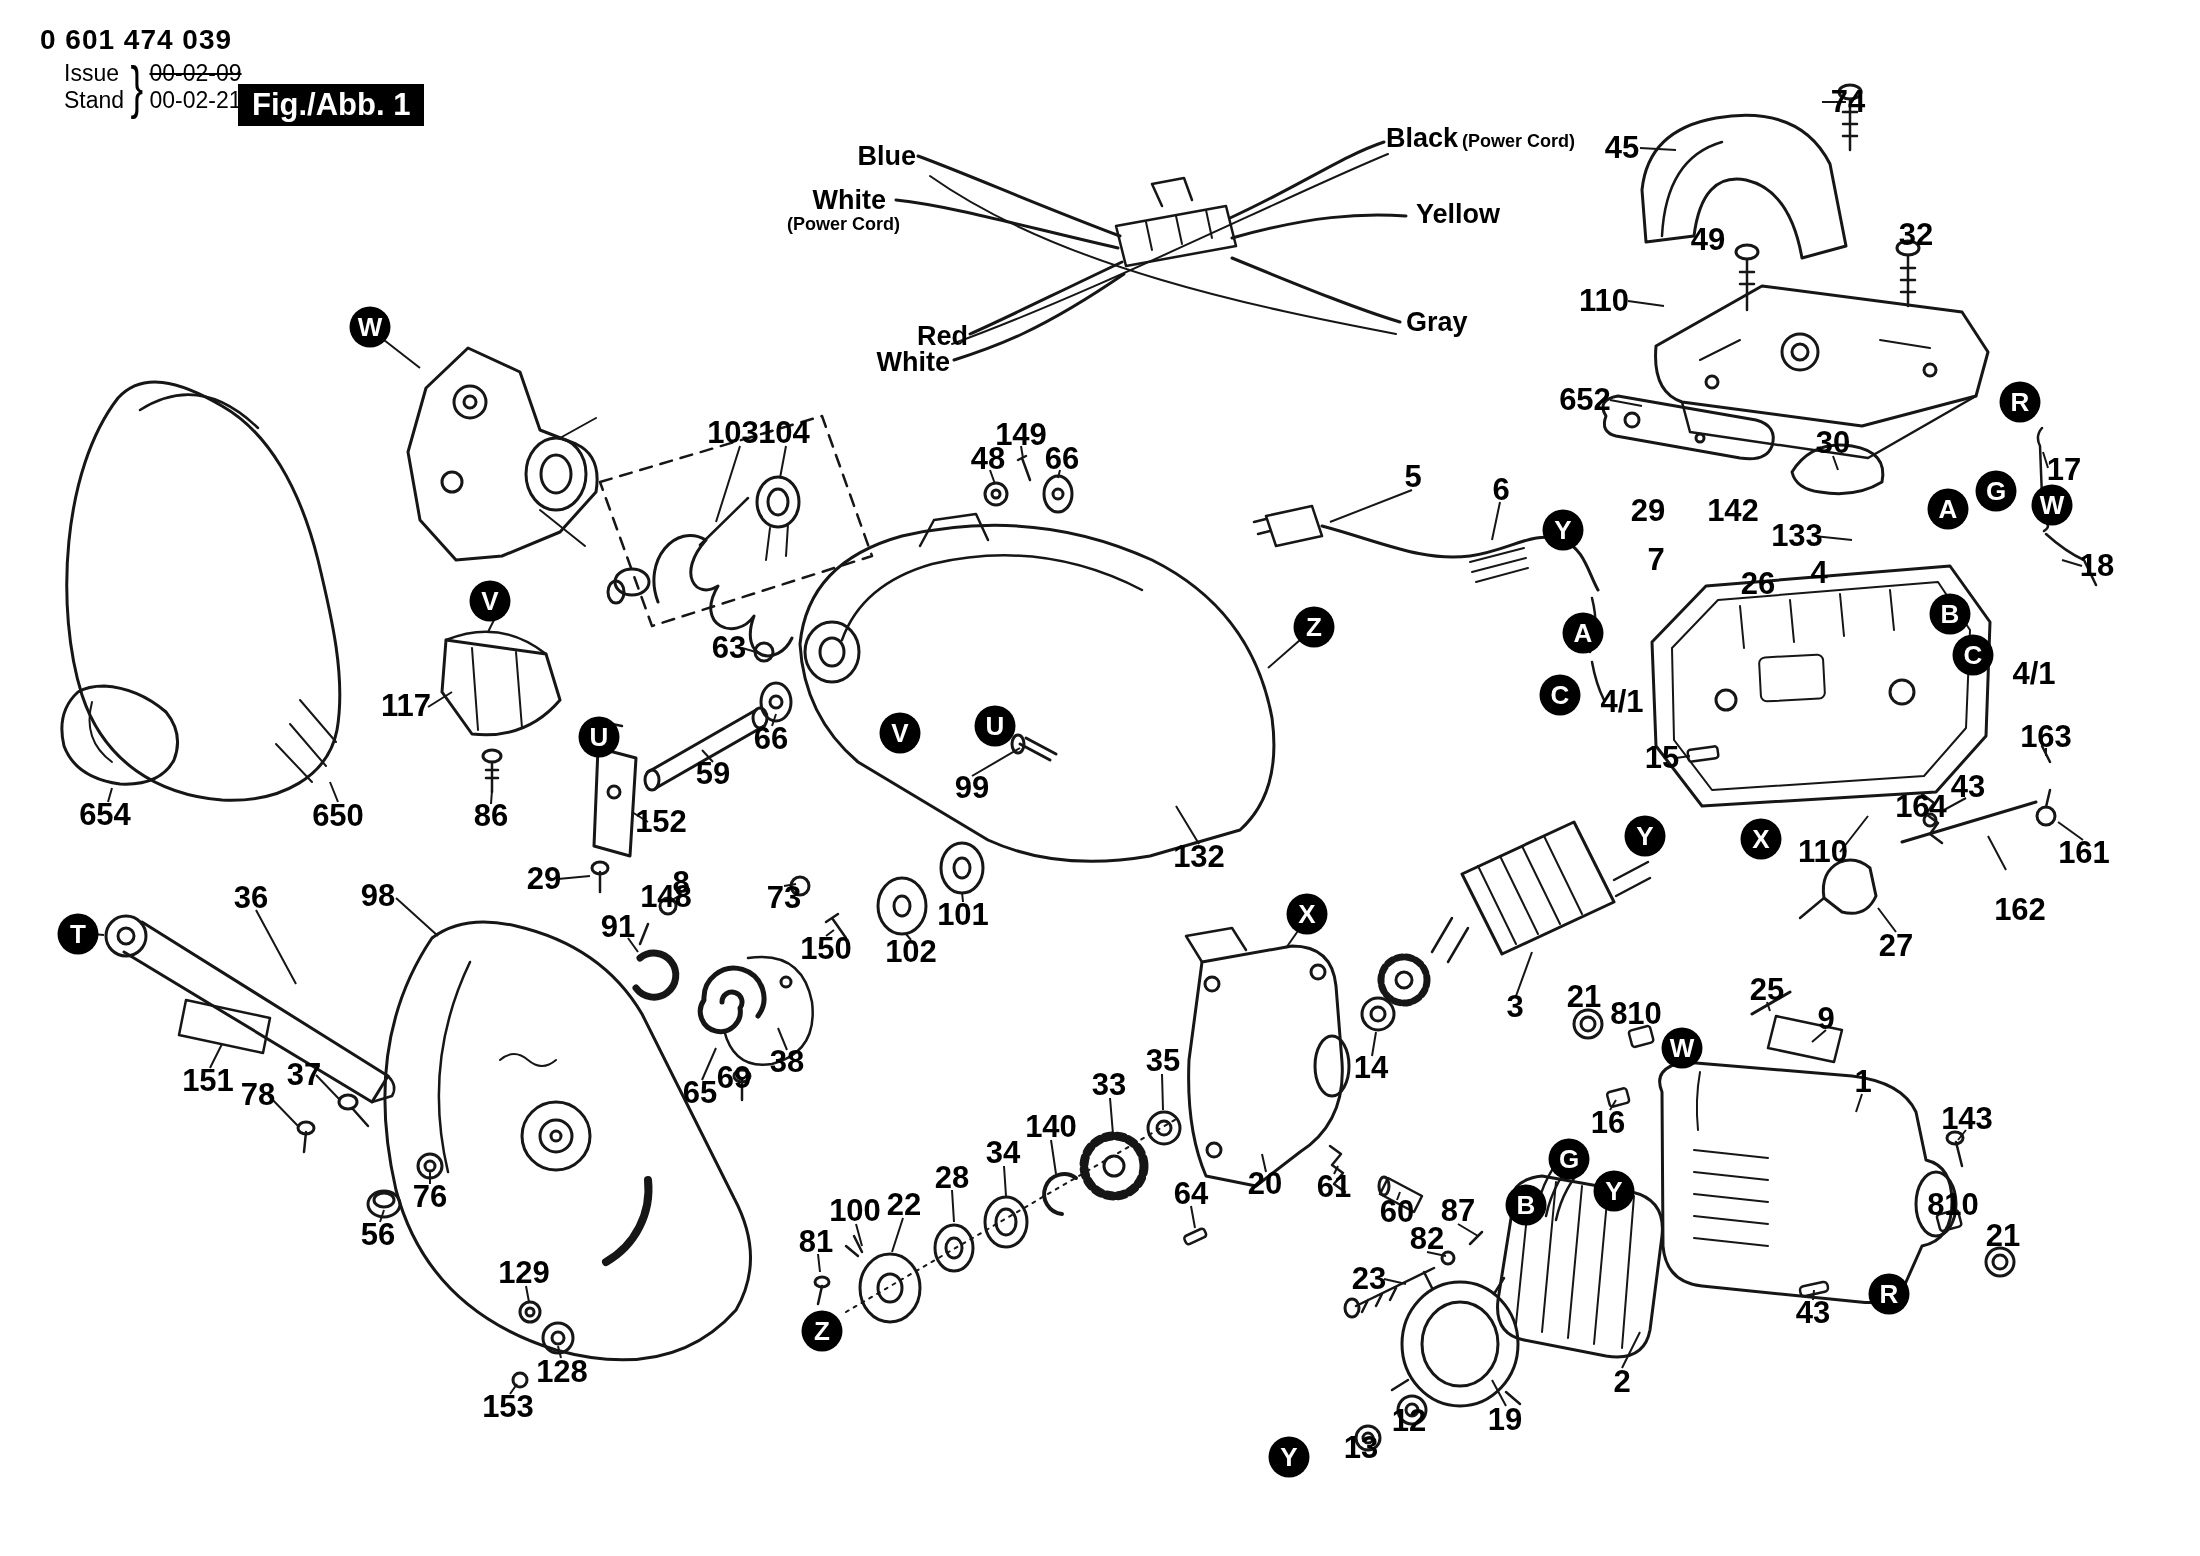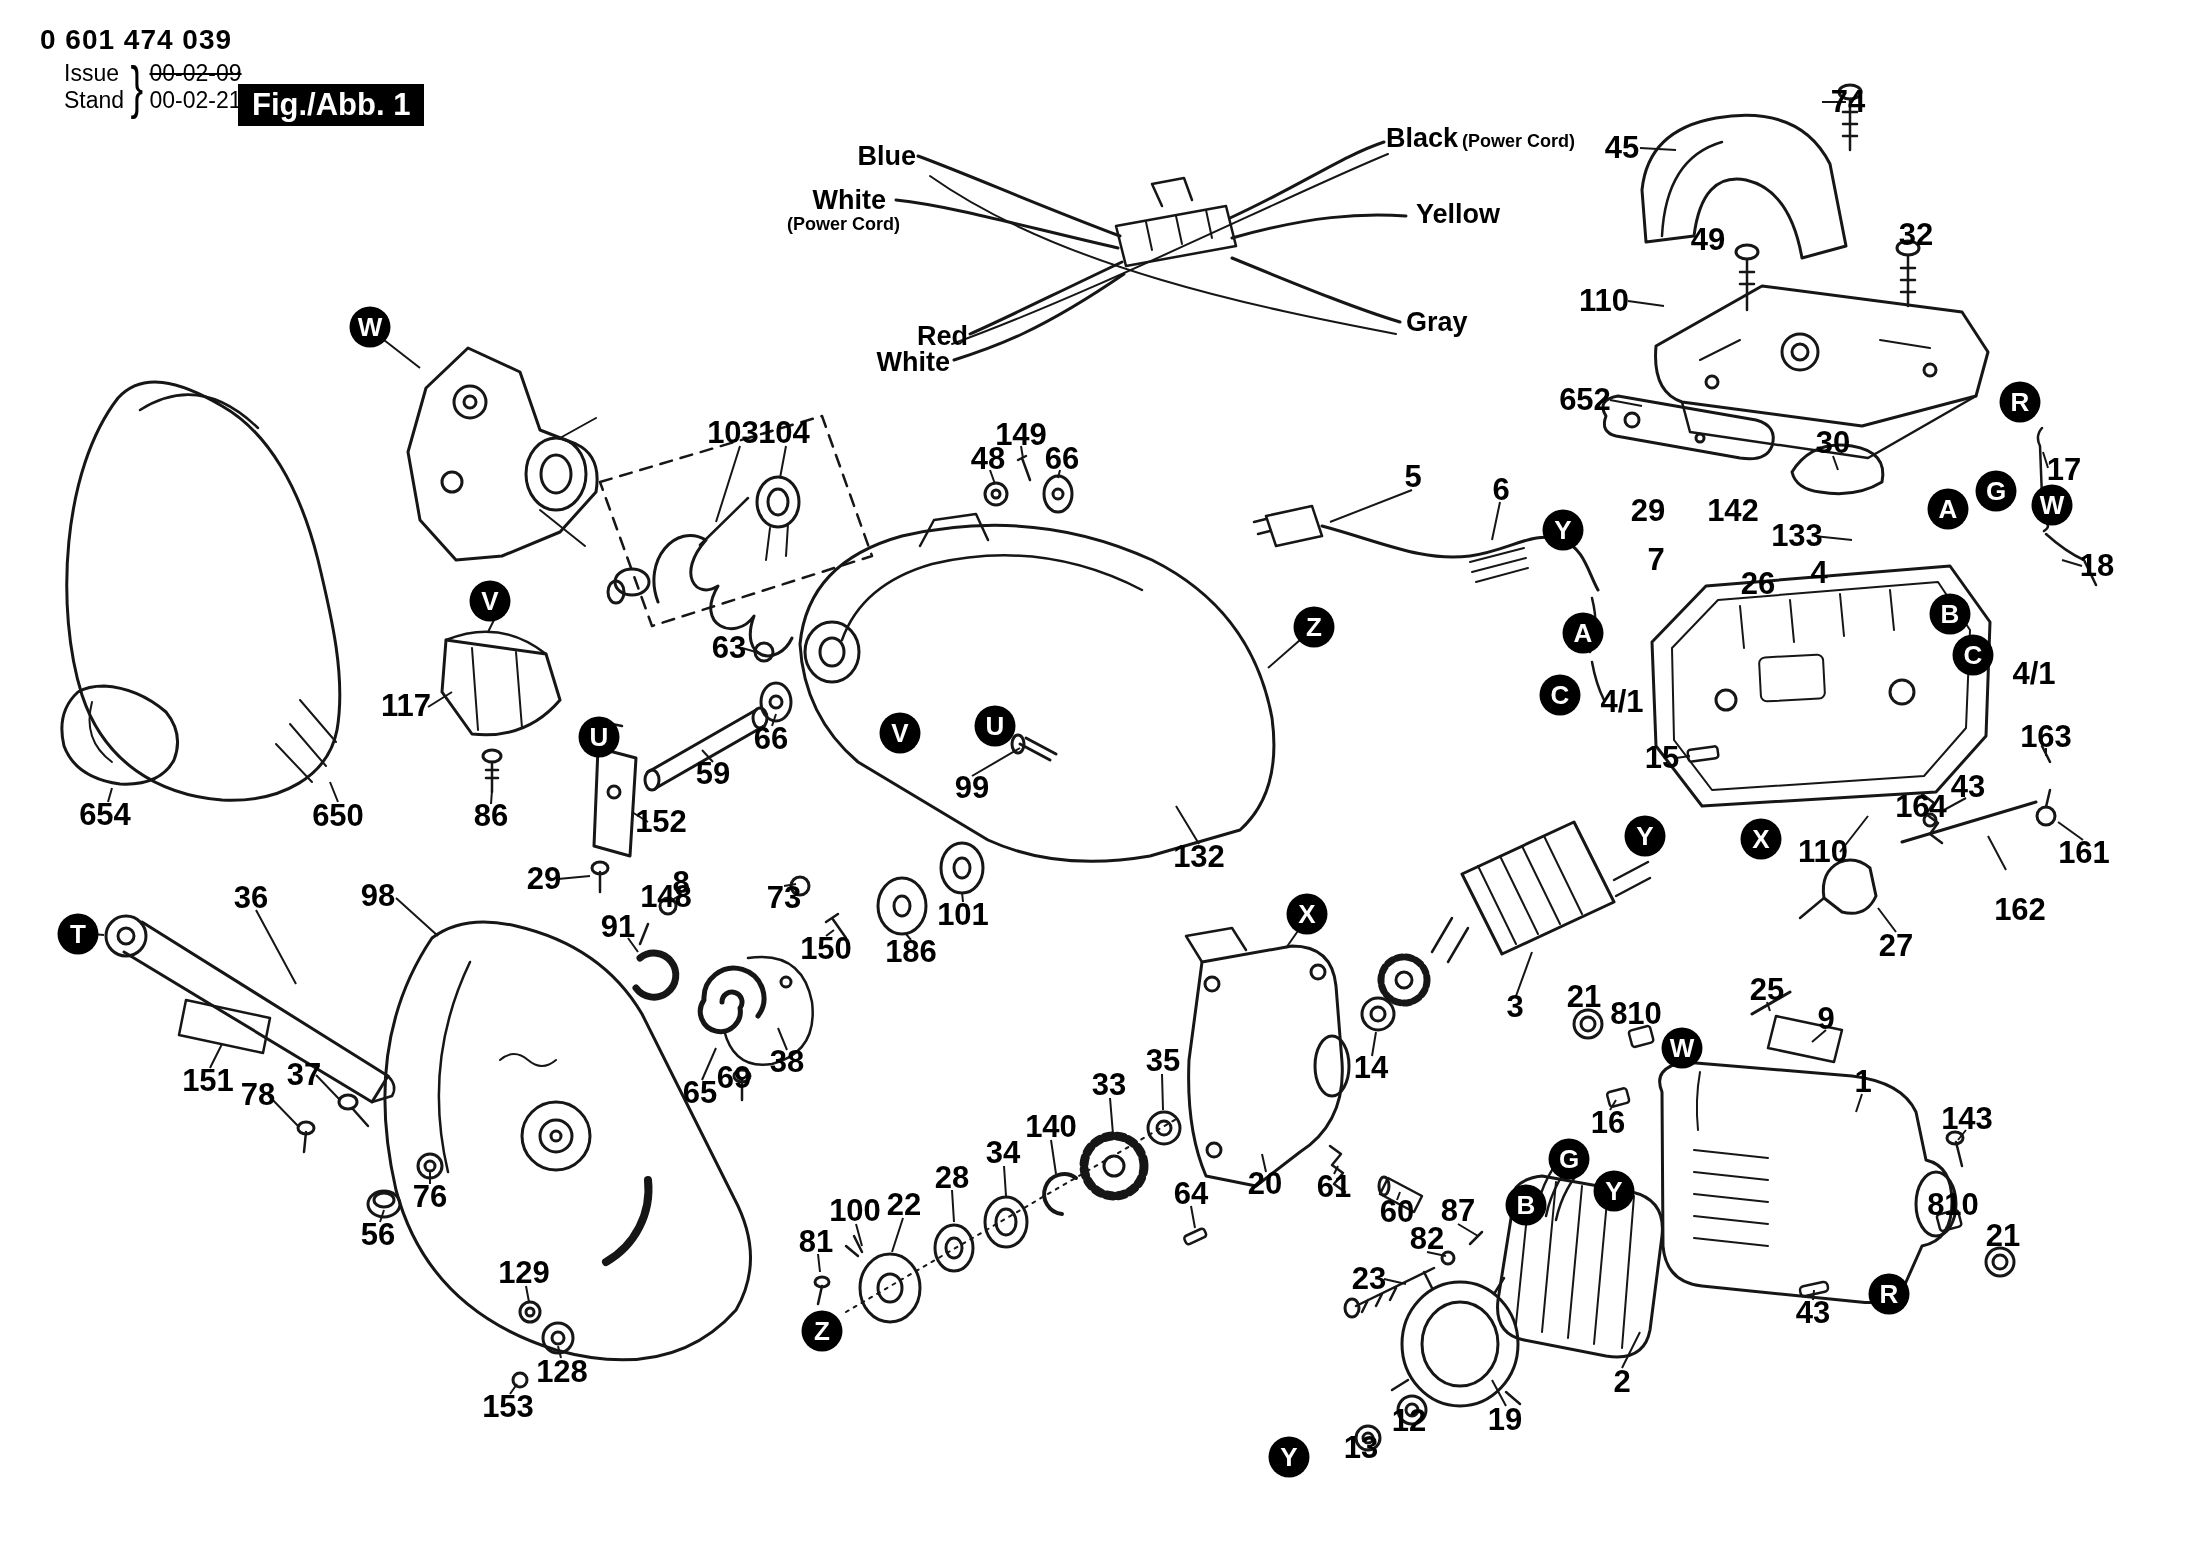--- a/index.html
+++ b/index.html
@@ -407,21 +407,21 @@
       <div class="callout badge" style="left: 995px; top: 726px;">U</div>
       <div class="callout num" style="left: 972px; top: 788px;">99</div>
       <div class="callout badge" style="left: 1314px; top: 627px;">Z</div>
       <div class="callout num" style="left: 1199px; top: 857px;">132</div>
       <div class="callout num" style="left: 544px; top: 879px;">29</div>
       <div class="callout num" style="left: 658px; top: 897px; margin-left: 8px;">148</div>
       <div class="callout num" style="left: 681px; top: 883px;">8</div>
       <div class="callout num" style="left: 618px; top: 927px;">91</div>
       <div class="callout num" style="left: 784px; top: 898px;">73</div>
       <div class="callout num" style="left: 826px; top: 949px;">150</div>
-      <div class="callout num" style="left: 911px; top: 952px;">186</div>
+      <div class="callout num" style="left: 911px; top: 952px;">102</div>
       <div class="callout num" style="left: 963px; top: 915px;">101</div>
       <div class="callout num" style="left: 378px; top: 896px;">98</div>
       <div class="callout num" style="left: 251px; top: 898px;">36</div>
       <div class="callout badge" style="left: 78px; top: 934px;">T</div>
       <div class="callout num" style="left: 208px; top: 1081px;">151</div>
       <div class="callout num" style="left: 258px; top: 1095px;">78</div>
       <div class="callout num" style="left: 304px; top: 1075px;">37</div>
       <div class="callout num" style="left: 700px; top: 1093px;">65</div>
       <div class="callout num" style="left: 734px; top: 1078px;">69</div>
       <div class="callout num" style="left: 787px; top: 1062px;">38</div>

